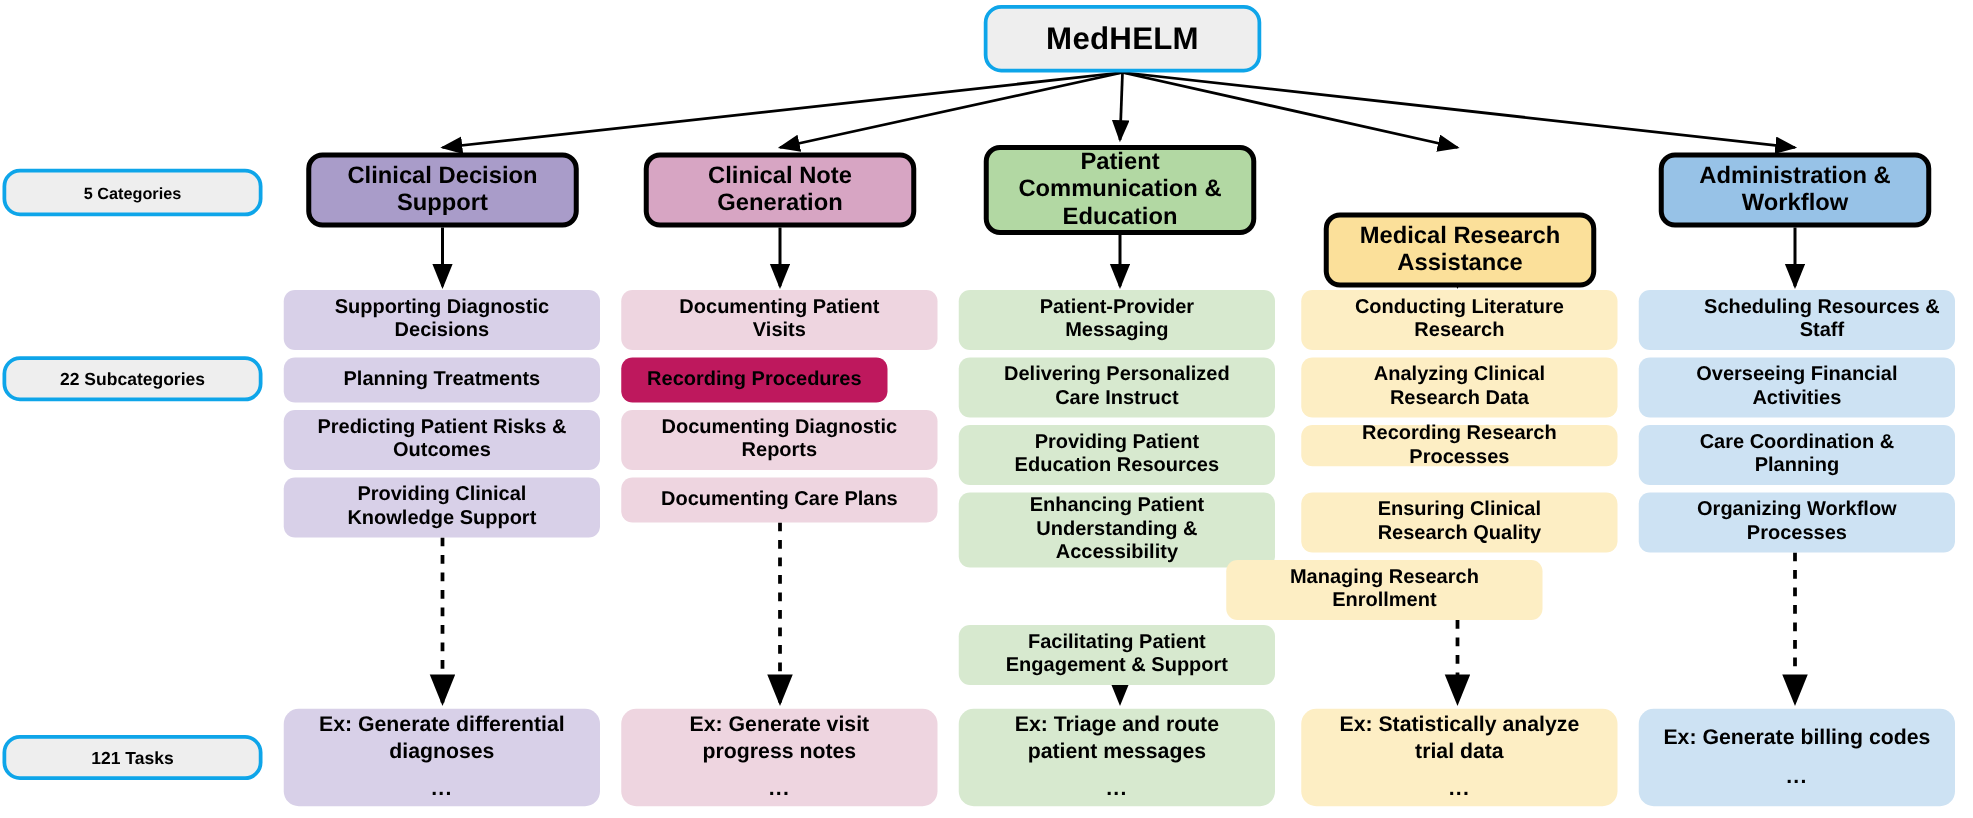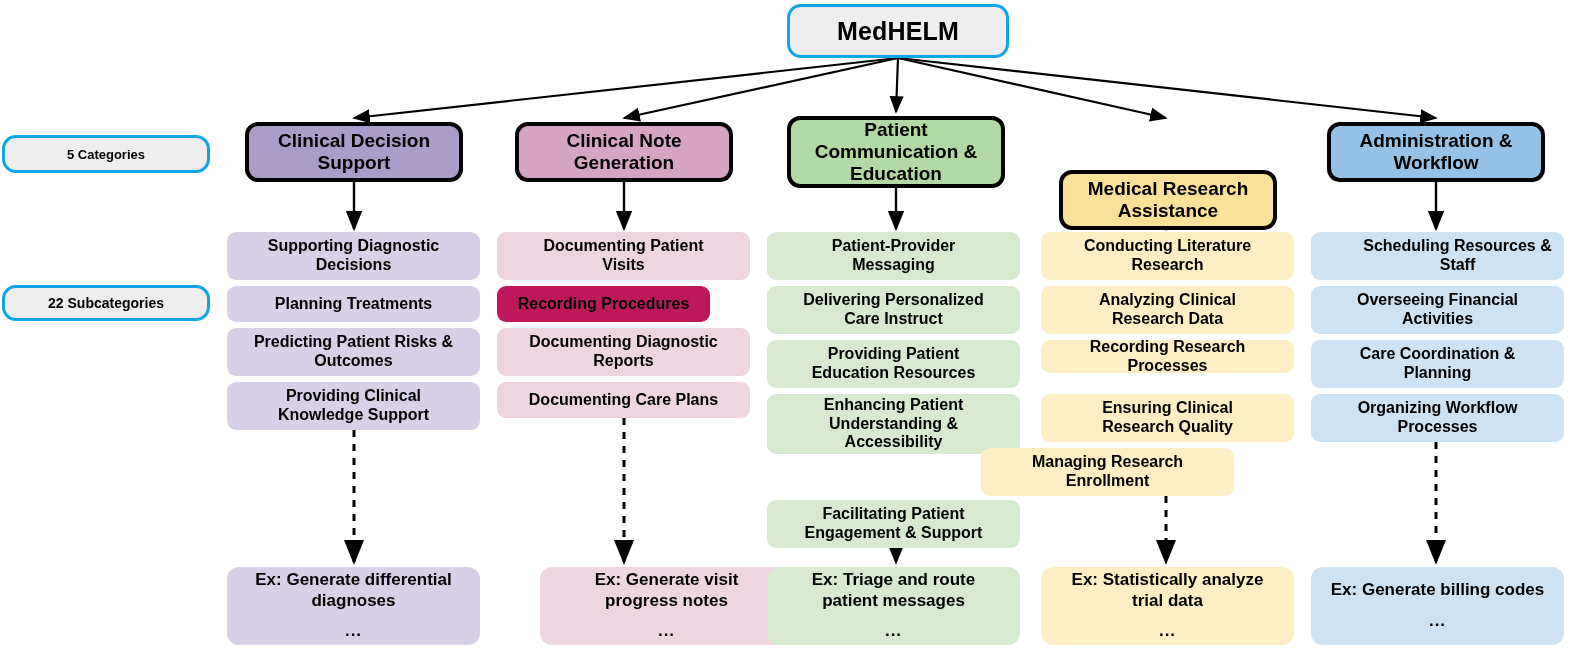--- a/index.html
+++ b/index.html
@@ -119,20 +119,23 @@
   <div class="node pill root" style="left:787px; top:4px; width:222px; height:54px;">
     <span class="txt">MedHELM</span>
   </div>
 
   <div class="node pill rail" style="left:2px; top:135px; width:208px; height:38px;">
     <span class="txt">5 Categories</span>
   </div>
   <div class="node pill rail small" style="left:2px; top:285px; width:208px; height:36px;">
     <span class="txt">22 Subcategories</span>
   </div>
+  <div class="node pill rail small" style="left:2px; top:588px; width:208px; height:36px;">
+    <span class="txt">121 Tasks</span>
+  </div>
 
   <div id="cols">
       <div class="node cat" style="left: 245px; top: 122px; width: 218px; height: 60px; background: rgb(169, 156, 201);">
         <span class="txt">Clinical Decision
 Support</span>
       </div>
       <div class="node sub" style="left: 227px; top: 232px; width: 253px; height: 48px; background: rgb(216, 208, 232);">
         <span class="txt">Supporting Diagnostic
 Decisions</span>
       </div>
@@ -163,21 +166,21 @@
       <div class="node sub" style="left: 497px; top: 286px; width: 213px; height: 36px; background: #be185d;">
         <span class="txt">Recording Procedures</span>
       </div>
       <div class="node sub" style="left: 497px; top: 328px; width: 253px; height: 48px; background: rgb(238, 213, 224);">
         <span class="txt">Documenting Diagnostic
 Reports</span>
       </div>
       <div class="node sub" style="left: 497px; top: 382px; width: 253px; height: 36px; background: rgb(238, 213, 224);">
         <span class="txt">Documenting Care Plans</span>
       </div>
-      <div class="node ex" style="left: 497px; top: 567px; width: 253px; height: 78px; background: rgb(238, 213, 224); margin-left: 43px;">
+      <div class="node ex" style="left: 497px; top: 567px; width: 253px; height: 78px; background: rgb(238, 213, 224);">
         <span class="txt">Ex: Generate visit
 progress notes</span>
         <span class="dots">...</span>
       </div>
       <div class="node cat" style="left: 787px; top: 116px; width: 218px; height: 72px; background: rgb(178, 216, 163);">
         <span class="txt">Patient
 Communication &amp;
 Education</span>
       </div>
       <div class="node sub" style="left: 767px; top: 232px; width: 253px; height: 48px; background: rgb(215, 233, 207);">

